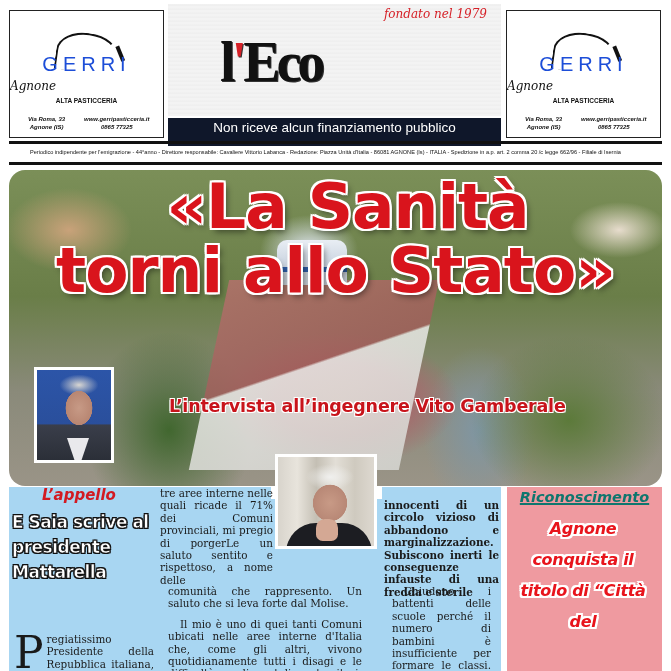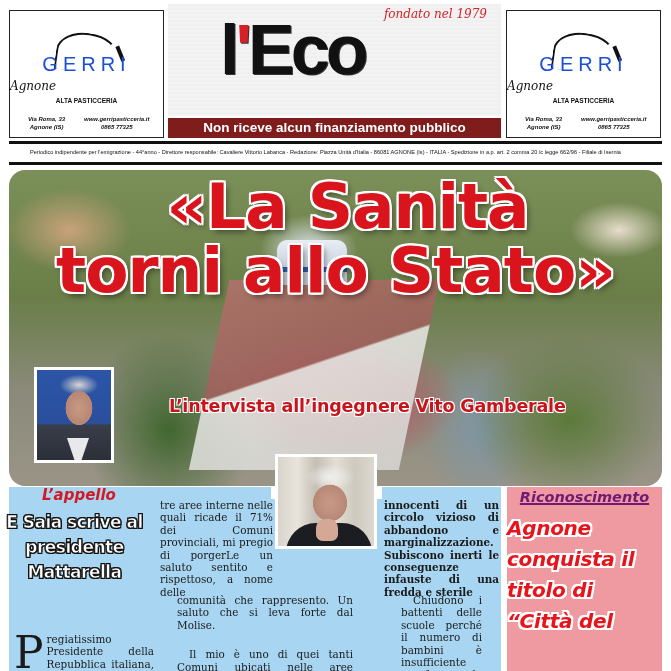--- a/index.html
+++ b/index.html
@@ -46,35 +46,35 @@
 
   .logo-area {
     position: absolute; left: 168px; top: 4px; width: 333px; height: 112px;
     background: repeating-linear-gradient(0deg, #f3f3f3 0px, #f3f3f3 2px, #ebebeb 3px, #f6f6f6 4px);
   }
   .logo-founded {
     position: absolute; right: 14px; top: 3px;
     font-family: "DejaVu Serif", serif; font-style: italic; font-size: 12px; color: #d62027;
   }
   .logo-main {
-    position: absolute; left: 52px; top: 6px;
-    font-family: Liberation Sans, sans-serif; font-weight: 700; font-size: 70px;
+    position: absolute; left: 52px; top: 18px;
+    font-family: Liberation Serif, serif; font-weight: 700; font-size: 56px;
     color: #111; letter-spacing: -4px; line-height: 80px;
     text-shadow: 1px 1px 0 #333;
   }
   .logo-main .apos { color: #d62027; }
   .logo-sub {
     position: absolute; left: 22px; top: 86px;
     font-family: "Liberation Mono", monospace; font-size: 18px; color: #111; letter-spacing: 0px;
   }
   .logo-sub .red { color: #d62027; font-weight: 700; }
   .funding-bar {
-    position: absolute; left: 168px; top: 118px; width: 333px; height: 20px;
-    background: #7f1d1d; color: #fff; text-align: center;
-    font-family: "Liberation Sans", sans-serif; font-weight: 700; font-size: 13.5px; line-height: 20px;
+    position: absolute; left: 168px; top: 118px; width: 333px; height: 28px;
+    background: #0f172a; color: #fff; text-align: center;
+    font-family: "Liberation Sans", sans-serif; font-weight: 400; font-size: 13.5px; line-height: 20px;
   }
 
   .rule-top { position: absolute; left: 9px; right: 9px; top: 141px; height: 3px; background: #111; }
   .info-line {
     position: absolute; left: 9px; right: 9px; top: 146px; height: 12px;
     font-family: "Liberation Sans", sans-serif; font-size: 5.6px; color: #111; white-space: nowrap;
     line-height: 12px; padding-left: 21px;
   }
   .rule-bottom { position: absolute; left: 9px; right: 9px; top: 162px; height: 3px; background: #111; }
 
@@ -154,53 +154,53 @@
   }
   .blue-gap {
     position: absolute; left: 271px; top: 487px; width: 111px; height: 12px; background: #fff;
   }
   .kicker-left {
     position: absolute; left: 42px; top: 486px;
     font-family: "DejaVu Sans", sans-serif; font-style: italic; font-weight: 700;
     font-size: 15px; color: #d21a22; text-decoration-thickness: 2px;
   }
   .saia-title {
-    position: absolute; left: 2px; top: 510px; width: 145px; text-align: center;
+    position: absolute; left: 12px; top: 510px; width: 145px; 
     font-family: "DejaVu Sans", sans-serif; font-weight: 700; color: #fff;
     font-size: 17px; line-height: 25px; letter-spacing: -0.5px;
     -webkit-text-stroke: 0.6px #111;
     text-shadow: 1px 1px 0 #111, -1px -1px 0 #111, 1px -1px 0 #111, -1px 1px 0 #111;
   }
   .body-text {
     position: absolute; font-family: "DejaVu Serif", serif; font-size: 10.4px; line-height: 12.4px;
     color: #1a1a1a; text-align: justify;
   }
-  .body-text p { margin: 17px; }
+  .body-text p { margin: 8px; }
   .body-text .indent { text-indent: 12px; }
   .dropcap-wrap { left: 14px; top: 633px; width: 140px; }
   .dropcap {
     float: left; font-family: "DejaVu Serif", serif; font-size: 44px; line-height: 38px;
     margin-right: 3px; margin-top: 1px; color: #1a1a1a;
   }
-  .col2 { left: 160px; top: 499px; width: 113px; }
+  .col2 { left: 160px; top: 487px; width: 113px; }
   .col2b { left: 160px; top: 577px; width: 210px; }
   .col3 { left: 384px; top: 499px; width: 115px; font-weight: bold; }
 
   .pink-panel {
     position: absolute; left: 507px; top: 487px; width: 155px; height: 184px; background: #ef9aa0;
   }
   .kicker-right {
     position: absolute; left: 507px; top: 489px; width: 155px; text-align: center;
     font-family: "DejaVu Sans", sans-serif; font-style: italic; font-weight: 700;
-    font-size: 14.5px; color: #701a75; text-decoration: underline; text-decoration-thickness: 2px;
+    font-size: 14.5px; color: #0f766e; text-decoration: underline; text-decoration-thickness: 2px;
   }
   .agnone-title {
-    position: absolute; left: 507px; top: 513px; width: 152px; 
+    position: absolute; left: 507px; top: 513px; width: 152px; text-align: center;
     font-family: "DejaVu Sans", sans-serif; font-style: italic; font-weight: 700;
-    font-size: 20px; line-height: 31px; color: #e8141c; letter-spacing: -0.3px;
+    font-size: 16px; line-height: 31px; color: #e8141c; letter-spacing: -0.3px;
     text-shadow: -2px -2px 0 #fff, 2px -2px 0 #fff, -2px 2px 0 #fff, 2px 2px 0 #fff,
                  0 2px 0 #fff, 2px 0 0 #fff, 0 -2px 0 #fff, -2px 0 0 #fff;
   }
 </style>
 </head>
 <body>
 
 <div class="ad-box ad-left">
   <div class="ad-arc"></div>
   <div class="ad-brand"><span>GERRI</span></div>

